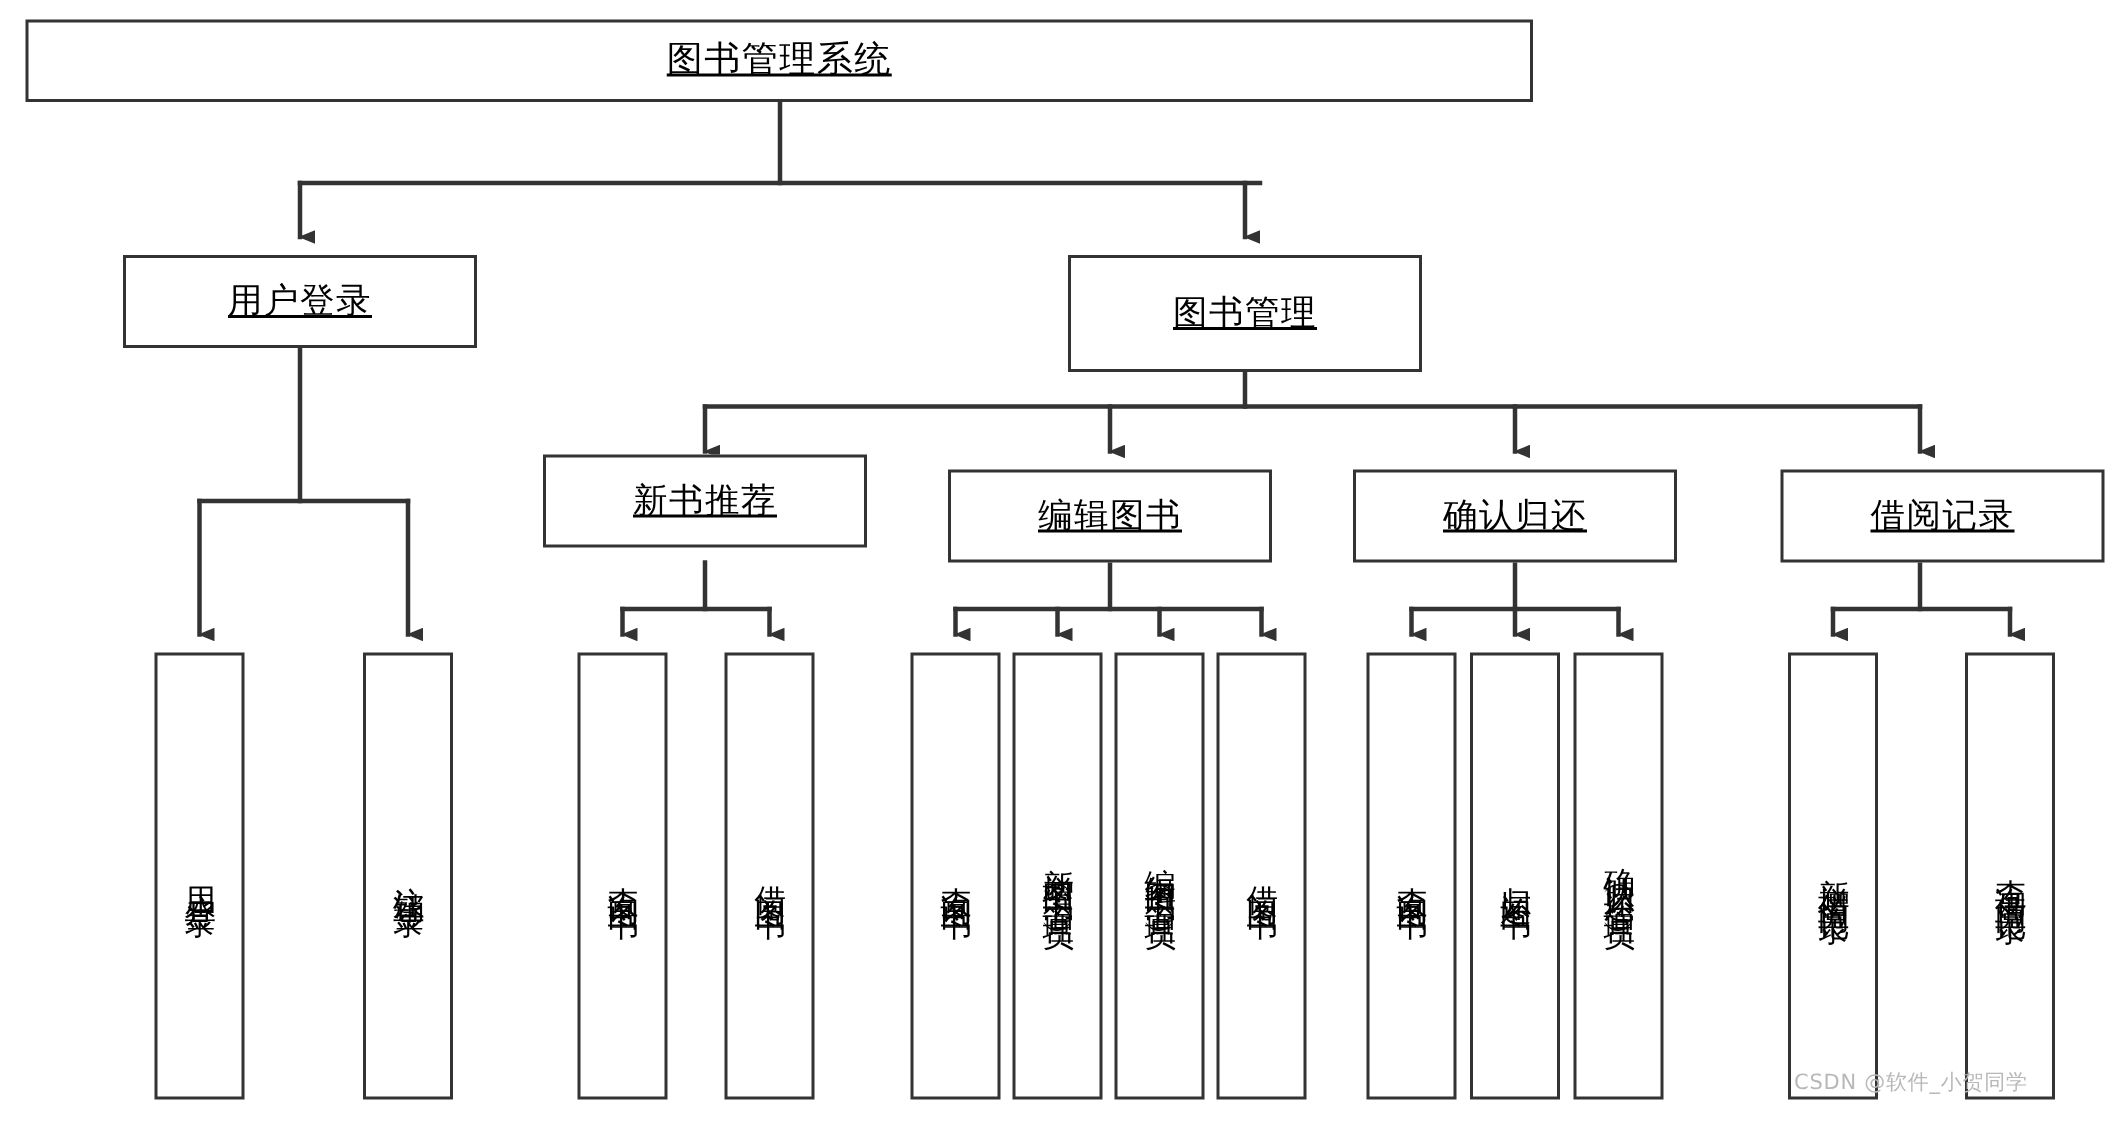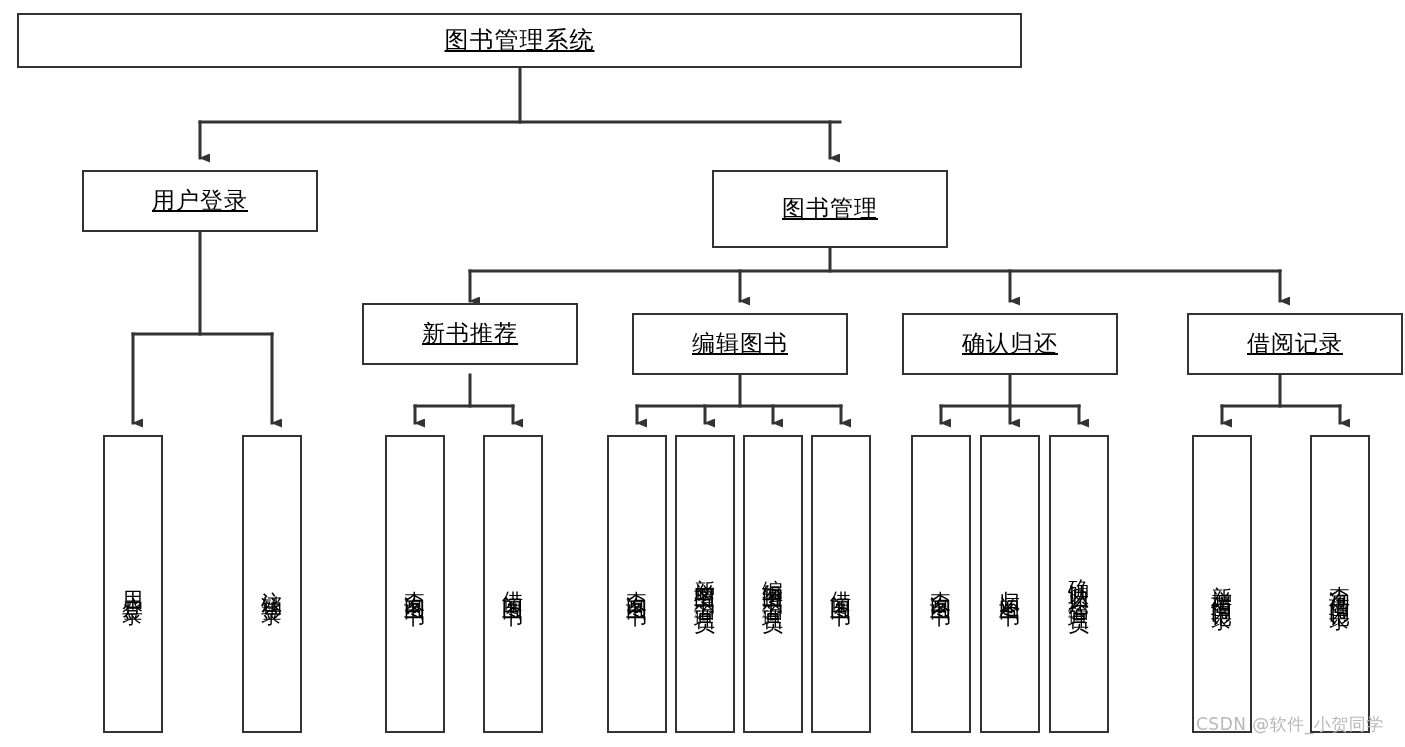--- a/index.html
+++ b/index.html
@@ -65,21 +65,21 @@
     font-size: 21px;
     line-height: 1;
     letter-spacing: 5px;
     white-space: nowrap;
     max-height: 100%;
   }
   #watermark {
     position: absolute;
     left: 1196px;
     top: 713px;
-    font-size: 17px;
+    font-size: 14px;
     color: #b8b8b8;
     letter-spacing: 0.5px;
     white-space: nowrap;
     z-index: 3;
     font-family: "DejaVu Sans", sans-serif;
   }
 </style>
 </head>
 <body>
 

